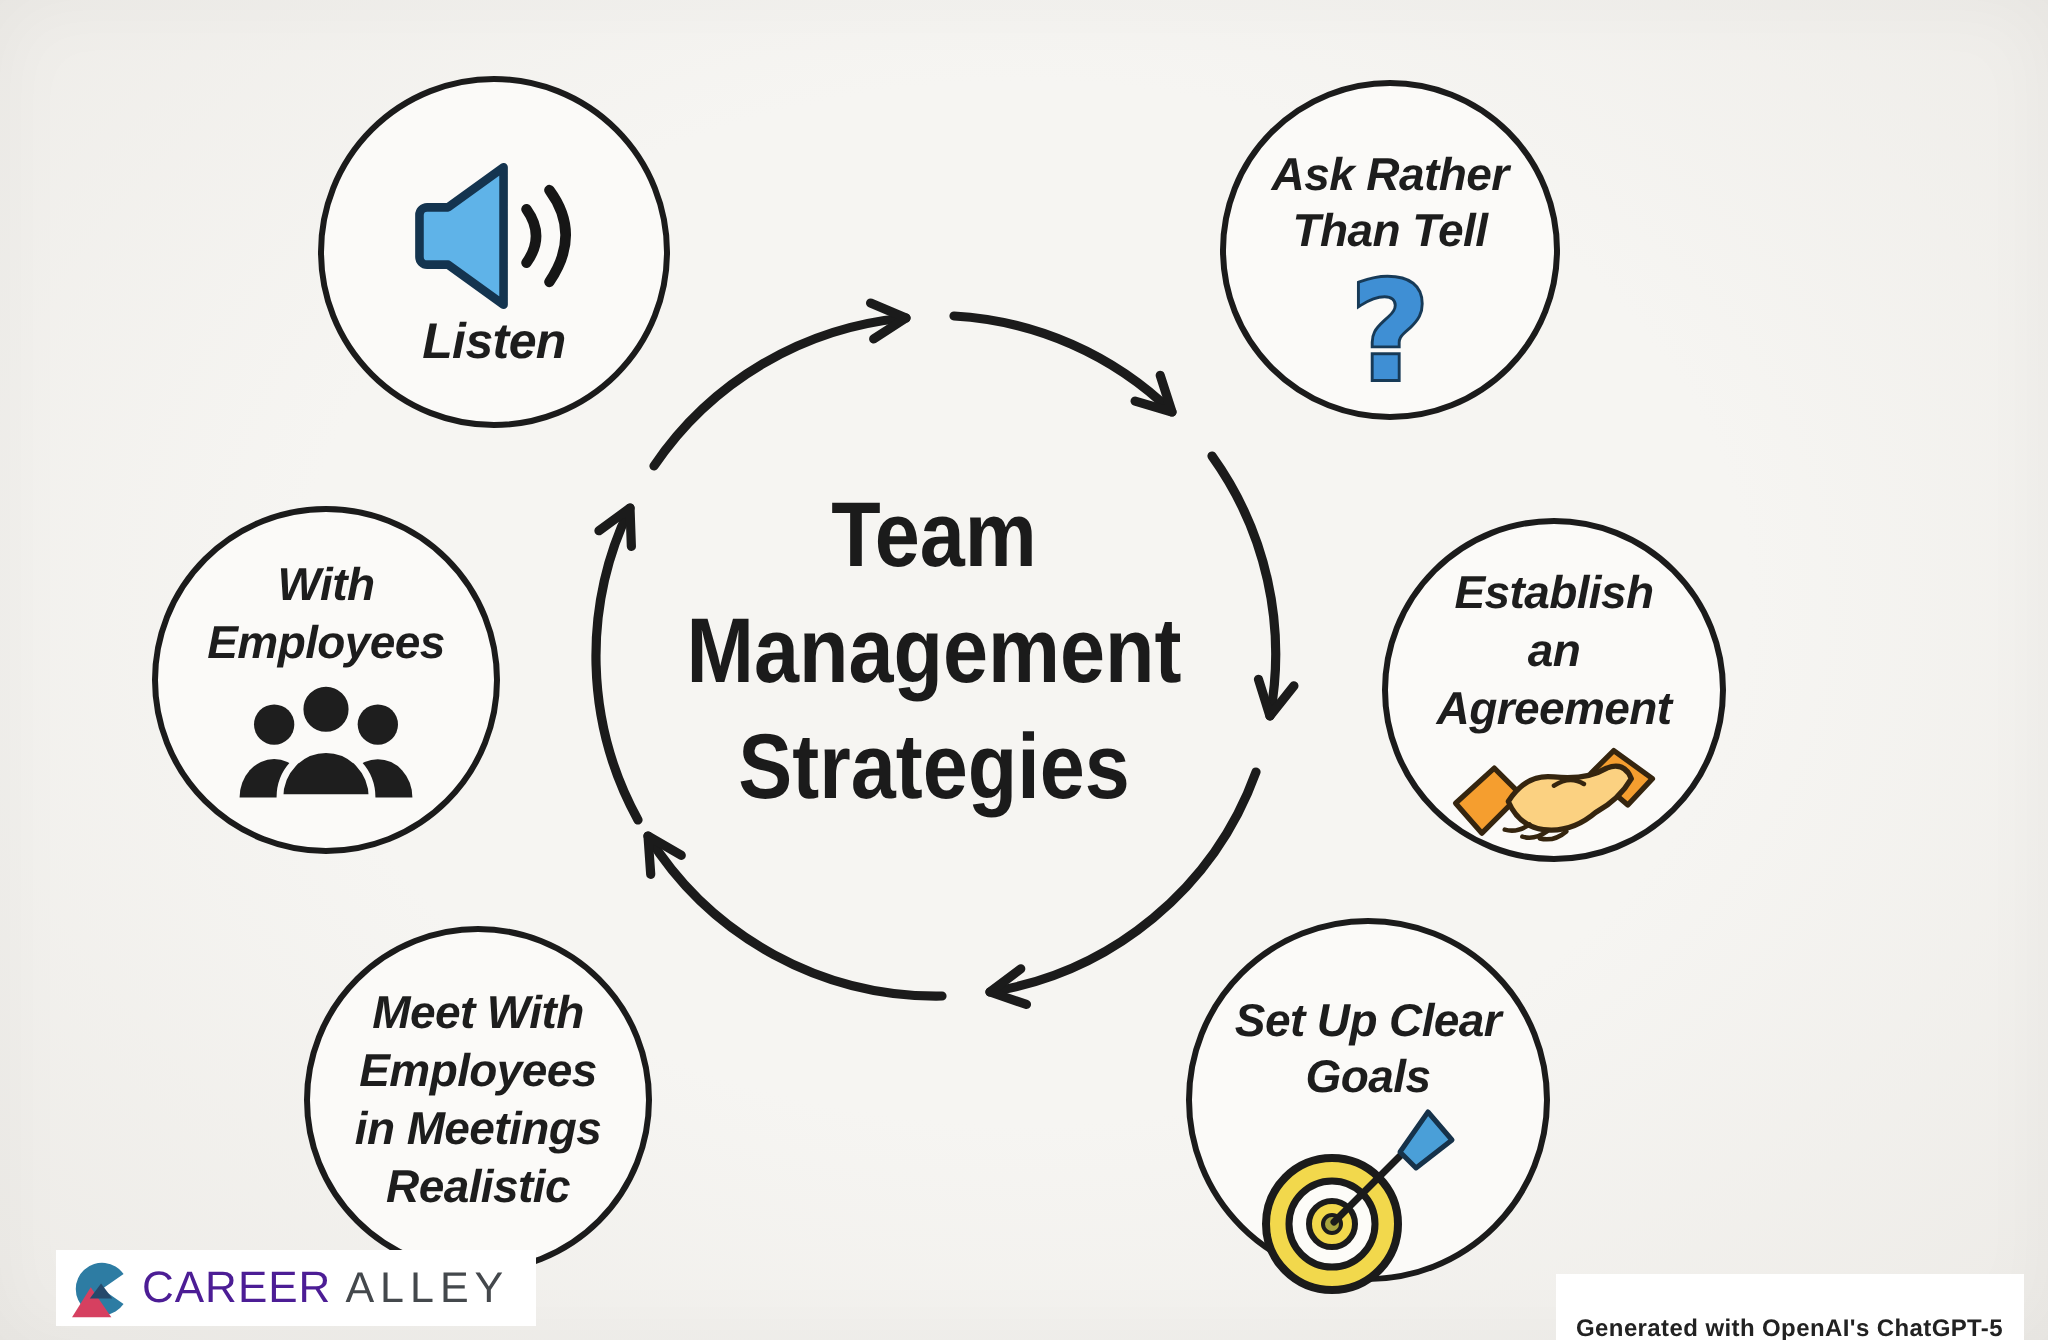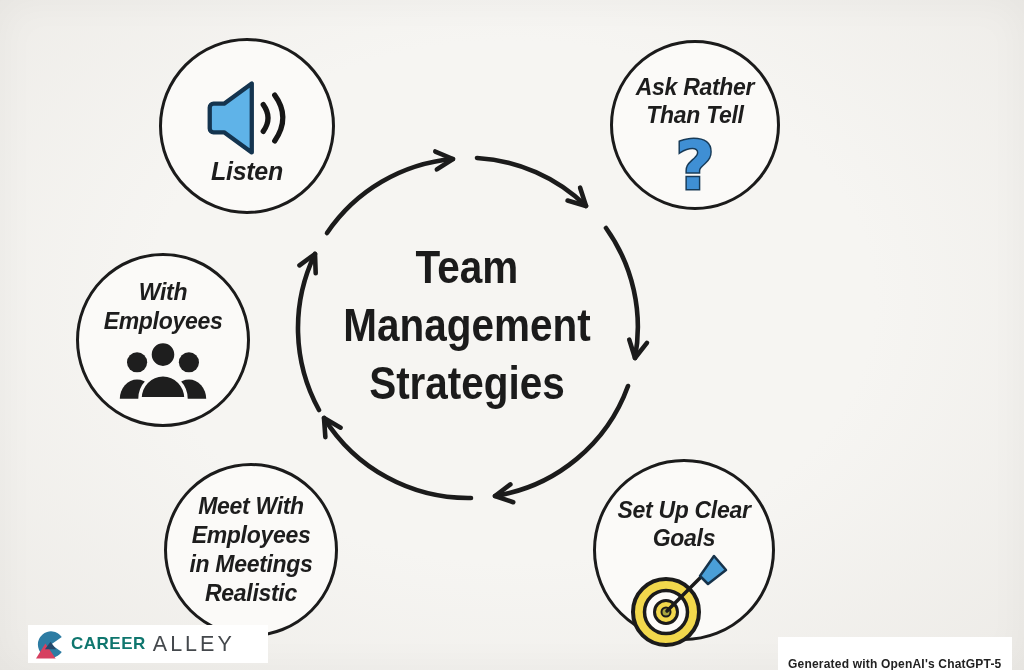--- a/index.html
+++ b/index.html
@@ -24,32 +24,32 @@
   .title span{display:block;}
   
   .n-listen   {left:159px;top:38px; width:176px;height:176px;padding-top:34px;}
   .n-listen .label{font-size:25px;line-height:32px;margin-top:-6px;}
   .n-ask      {left:610px;top:40px; width:170px;height:170px;padding-top:30px;}
   .n-ask .label{font-size:23px;line-height:28px;}
   .n-mwe      {left:76px; top:253px;width:174px;height:174px;padding-top:22px;}
   .n-mwe .label{font-size:23px;line-height:29px;}
   .n-agree    {left:691px;top:259px;width:172px;height:172px;padding-top:20px;}
   .n-agree .label{font-size:23px;line-height:29px;}
-  .n-regular  {left:164px;top:463px;width:174px;height:174px;padding-top:26px;}
+  .n-regular  {left:152px;top:463px;width:174px;height:174px;padding-top:26px;}
   .n-regular .label{font-size:23px;line-height:29px;}
   .n-goals    {left:593px;top:459px;width:182px;height:182px;padding-top:34px;}
   .n-goals .label{font-size:23px;line-height:28px;text-align:center;}
   .n-goals .target-wrap{position:absolute;left:24px;top:92px;}
   .arrows{position:absolute;left:0;top:0;}
   
   .logo-box{
     position:absolute;left:28px;top:625px;width:240px;height:38px;background:#ffffff;
     display:flex;align-items:center;padding-left:8px;box-sizing:border-box;
   }
-  .logo-career{font-size:17px;font-weight:bold;color:#0f766e;letter-spacing:0.5px;margin-left:5px;}
+  .logo-career{font-size:22px;font-weight:normal;color:#4c1d95;letter-spacing:0.5px;margin-left:5px;}
   .logo-alley{font-size:21.5px;font-weight:400;color:#44484c;letter-spacing:3px;margin-left:7px;}
   .badge{
     position:absolute;left:778px;top:637px;height:23px;background:#ffffff;
     padding:16px 10px;font-size:12px;line-height:23px;font-weight:bold;color:#222222;
     letter-spacing:0.2px;white-space:nowrap;
   }
 </style>
 </head>
 <body>
 
@@ -105,20 +105,34 @@
     <svg width="96" height="62" viewBox="0 0 100 64" style="margin-top:2px">
       <circle cx="23" cy="25" r="10.5" fill="#1e1e1e"></circle>
       <path d="M5,63 a18,20 0 0 1 36,0 z" fill="#1e1e1e"></path>
       <circle cx="77" cy="25" r="10.5" fill="#1e1e1e"></circle>
       <path d="M59,63 a18,20 0 0 1 36,0 z" fill="#1e1e1e"></path>
       <path d="M26,63 a24,25 0 0 1 48,0 z" fill="#1e1e1e" stroke="#fbfaf8" stroke-width="3.5"></path>
       <circle cx="50" cy="17" r="13.5" fill="#1e1e1e" stroke="#fbfaf8" stroke-width="3.5"></circle>
     </svg>
   </div>
 
+  <div class="node n-agree">
+    <div class="label">
+      <span>Establish</span>
+      <span>an</span>
+      <span>Agreement</span>
+    </div>
+    <svg width="112" height="62" viewBox="0 0 120 66" style="margin-top:1px">
+      <polygon points="4,36 26,16 41,31 19,53" fill="#f59e2f" stroke="#35250f" stroke-width="3" stroke-linejoin="round"></polygon>
+      <polygon points="116,22 94,6 81,19 102,37" fill="#f59e2f" stroke="#35250f" stroke-width="3" stroke-linejoin="round"></polygon>
+      <path d="M34,35 Q44,19 60,21 Q78,23 90,16 Q100,12 104,22 Q97,34 84,41
+               Q70,53 54,51 Q40,49 34,35 Z" fill="#fbd181" stroke="#35250f" stroke-width="3" stroke-linejoin="round"></path>
+      <path d="M46,48 q-7,5 -14,3 M56,52 q-7,5 -14,3 M67,52 q-7,6 -15,4 M60,26 q9,-6 17,-1" fill="none" stroke="#35250f" stroke-width="2.6" stroke-linecap="round"></path>
+    </svg>
+  </div>
 
   <div class="node n-regular">
     <div class="label">
       <span>Meet With</span>
       <span>Employees</span>
       <span>in Meetings</span>
       <span>Realistic</span>
     </div>
   </div>
 

